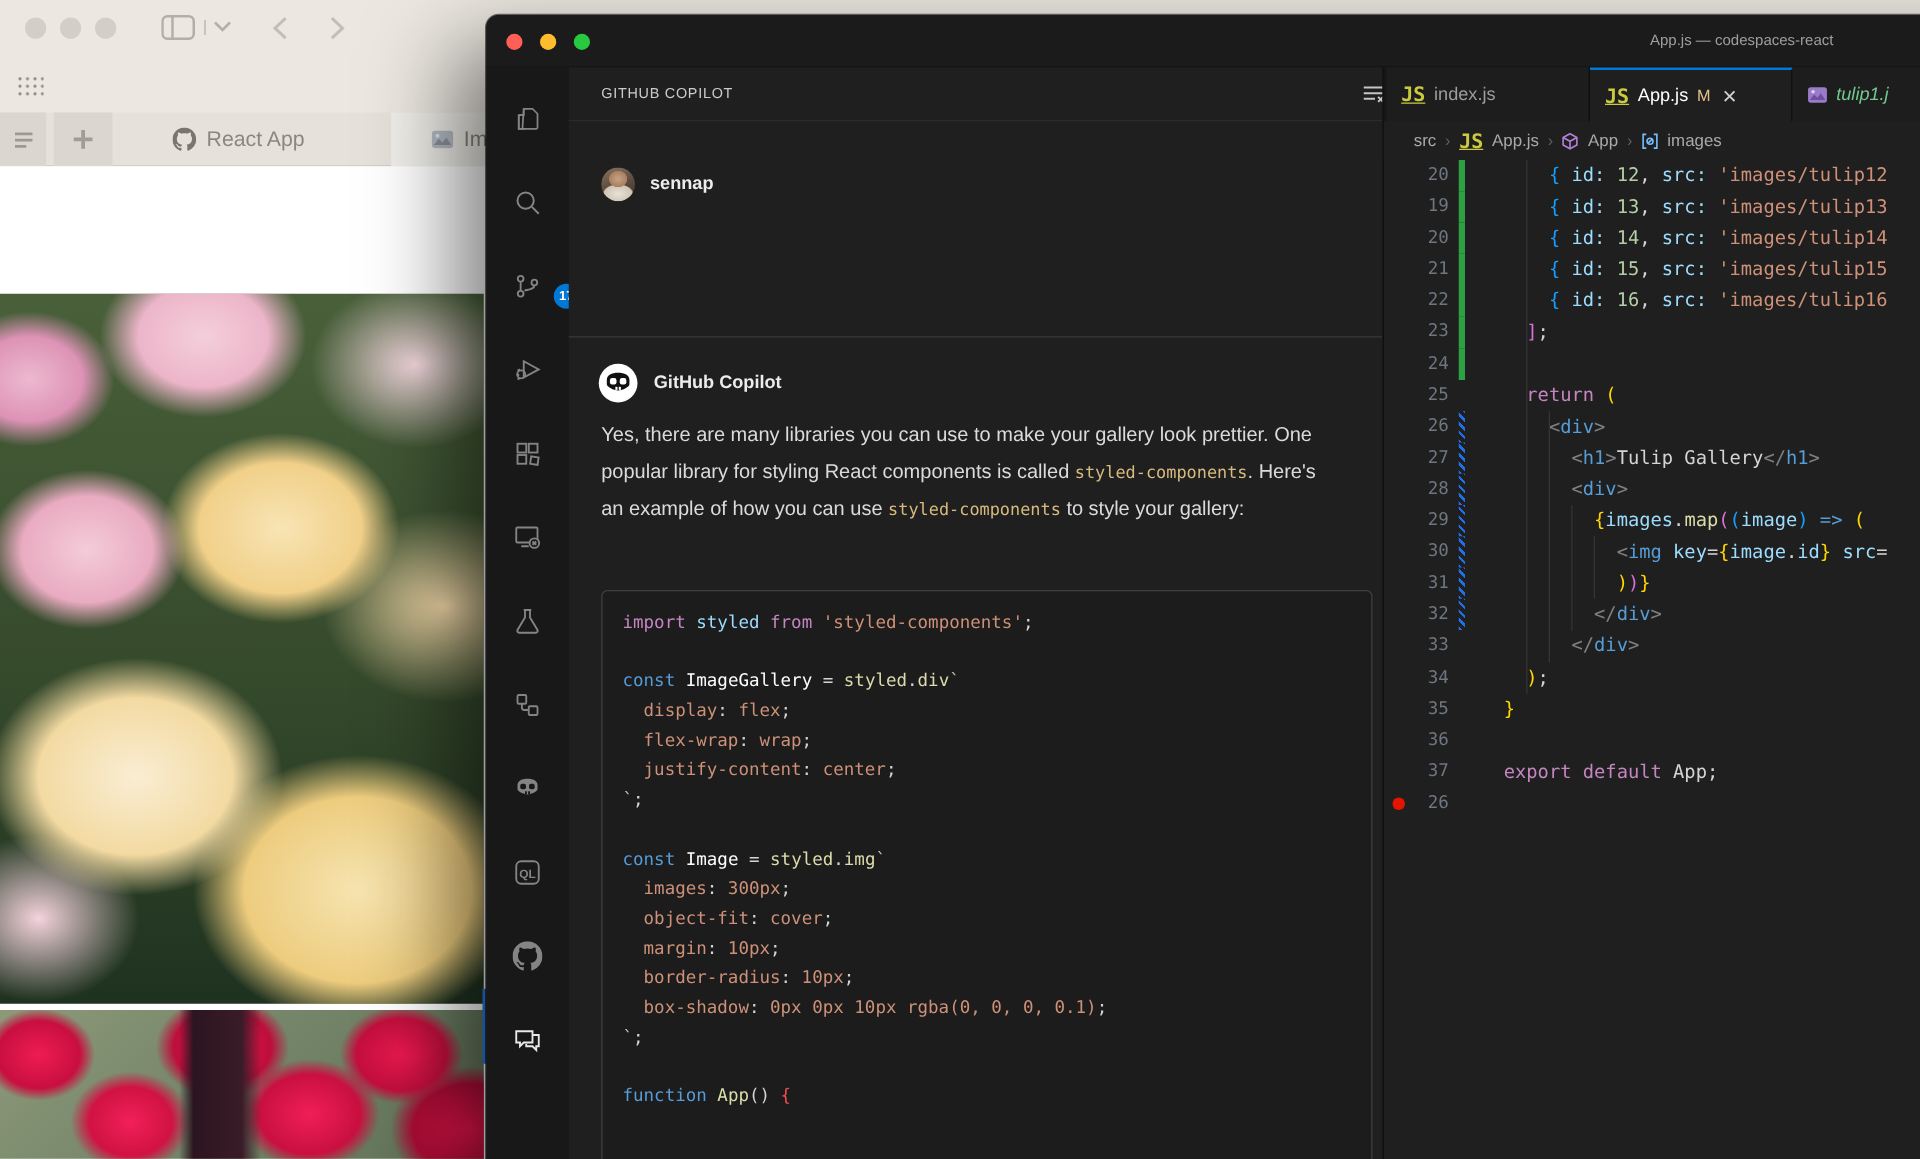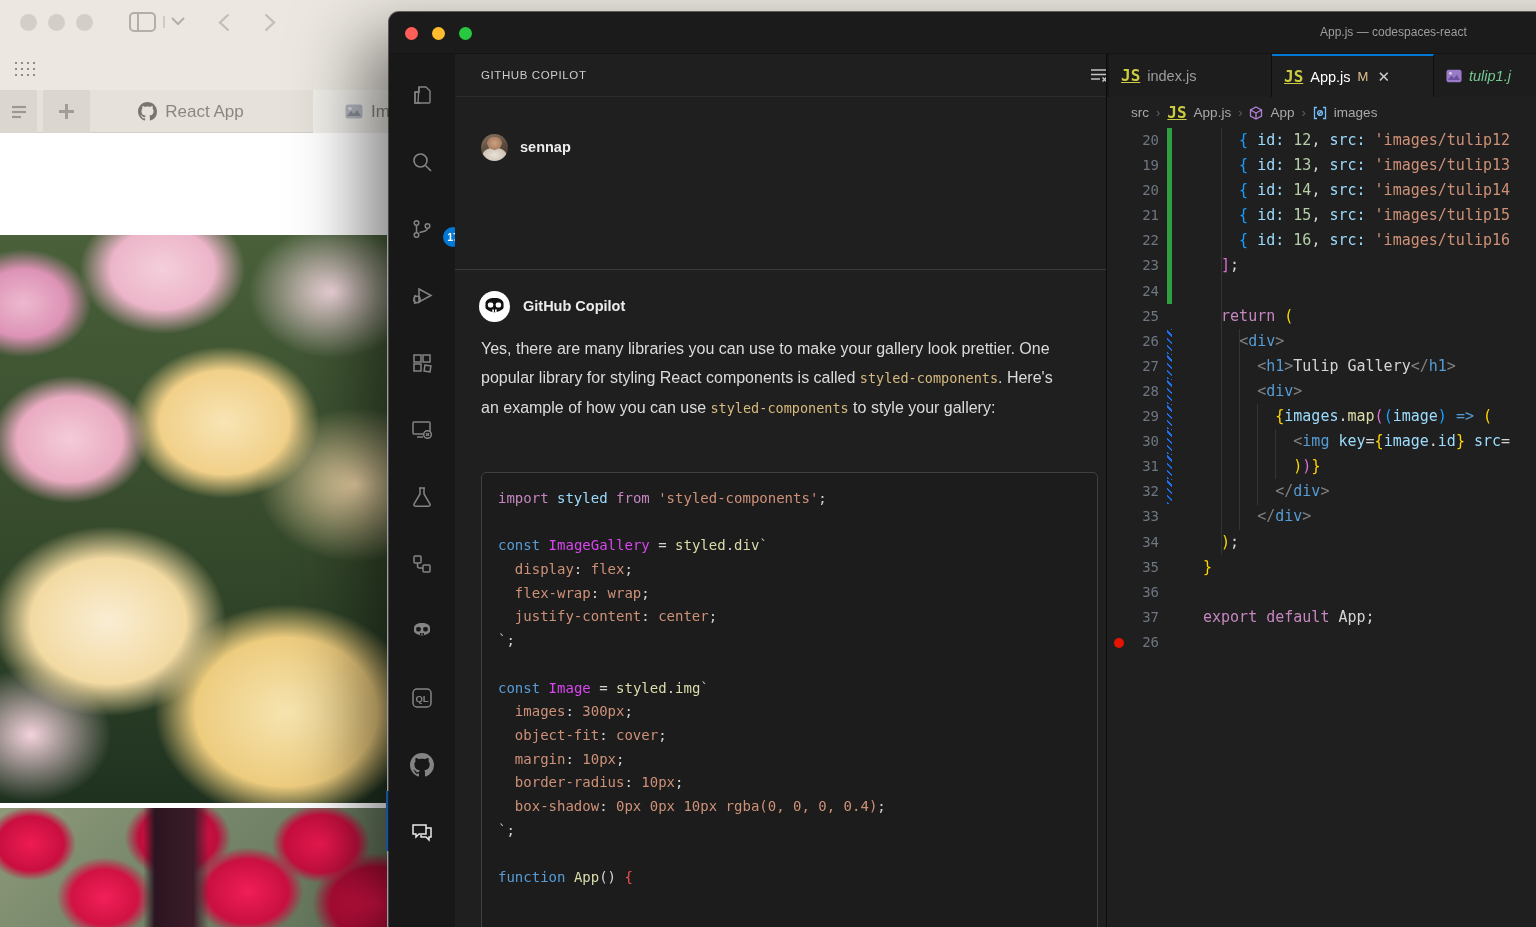--- a/index.html
+++ b/index.html
@@ -95,21 +95,21 @@
   .ed-bp { width:22px; position:relative; flex:none; }
   .ed-bp.on::before { content:""; position:absolute; left:7px; top:8px; width:10px; height:10px; border-radius:50%; background:#e51400; }
   .ed-num { width:30px; flex:none; text-align:right; color:#6e7681; font-size:14px; }
   .ed-mk { width:5px; flex:none; margin-left:8px; }
   .mk-add { background:#2ea043; }
   .mk-mod { background:repeating-linear-gradient(45deg,#1f6feb 0 2px,rgba(0,0,0,0) 2px 5px); }
   .ed-code { padding-left:31px; white-space:pre; flex:1; overflow:hidden; }
   .guide { position:absolute; width:1px; background:#343434; }
 
   
-  .tk-kw{color:#C586C0}.tk-const{color:#569CD6}.tk-var{color:#9CDCFE}.tk-varB{color:#d946ef}
+  .tk-kw{color:#C586C0}.tk-const{color:#569CD6}.tk-var{color:#9CDCFE}.tk-varB{color:#ffffff}
   .tk-fn{color:#DCDCAA}.tk-str{color:#CE9178}.tk-css{color:#CE9178}.tk-num{color:#B5CEA8}
   .tk-tick{color:#B5CEA8}.tk-p{color:#D4D4D4}.tk-red{color:#F14C4C}.tk-angle{color:#808080}
   .tk-tag{color:#569CD6}.tk-b1{color:#FFD700}.tk-b2{color:#DA70D6}.tk-b3{color:#179FFF}
 
   .dotgrid { position:absolute; left:13px; top:60px; width:22px; height:19px;
     background-image:radial-gradient(#8f8b84 1.1px, rgba(0,0,0,0) 1.3px); background-size:6px 6px; }
 </style>
 </head>
 <body>
 
@@ -326,21 +326,21 @@
         <div class="cc-line"><span class="tk-css">  display</span><span class="tk-p">: </span><span class="tk-css">flex</span><span class="tk-p">;</span></div>
         <div class="cc-line"><span class="tk-css">  flex-wrap</span><span class="tk-p">: </span><span class="tk-css">wrap</span><span class="tk-p">;</span></div>
         <div class="cc-line"><span class="tk-css">  justify-content</span><span class="tk-p">: </span><span class="tk-css">center</span><span class="tk-p">;</span></div>
         <div class="cc-line"><span class="tk-tick">`</span><span class="tk-p">;</span></div>
         <div class="cc-line">&nbsp;</div>
         <div class="cc-line"><span class="tk-const">const</span><span class="tk-p"> </span><span class="tk-varB">Image</span><span class="tk-p"> = </span><span class="tk-fn">styled</span><span class="tk-p">.</span><span class="tk-fn">img</span><span class="tk-tick">`</span></div>
         <div class="cc-line"><span class="tk-css">  images</span><span class="tk-p">: </span><span class="tk-css">300px</span><span class="tk-p">;</span></div>
         <div class="cc-line"><span class="tk-css">  object-fit</span><span class="tk-p">: </span><span class="tk-css">cover</span><span class="tk-p">;</span></div>
         <div class="cc-line"><span class="tk-css">  margin</span><span class="tk-p">: </span><span class="tk-css">10px</span><span class="tk-p">;</span></div>
         <div class="cc-line"><span class="tk-css">  border-radius</span><span class="tk-p">: </span><span class="tk-css">10px</span><span class="tk-p">;</span></div>
-        <div class="cc-line"><span class="tk-css">  box-shadow</span><span class="tk-p">: </span><span class="tk-css">0px 0px 10px rgba(0, 0, 0, 0.4)</span><span class="tk-p">;</span></div>
+        <div class="cc-line"><span class="tk-css">  box-shadow</span><span class="tk-p">: </span><span class="tk-css">0px 0px 10px rgba(0, 0, 0, 0.1)</span><span class="tk-p">;</span></div>
         <div class="cc-line"><span class="tk-tick">`</span><span class="tk-p">;</span></div>
         <div class="cc-line">&nbsp;</div>
         <div class="cc-line"><span class="tk-const">function</span><span class="tk-p"> </span><span class="tk-fn">App</span><span class="tk-p">() </span><span class="tk-red">{</span></div>
       </div>
 
   </div>
 
   <div id="editorgroup">
     <div id="tabstrip">
       <div class="edtab" style="left:2px;width:163px">

